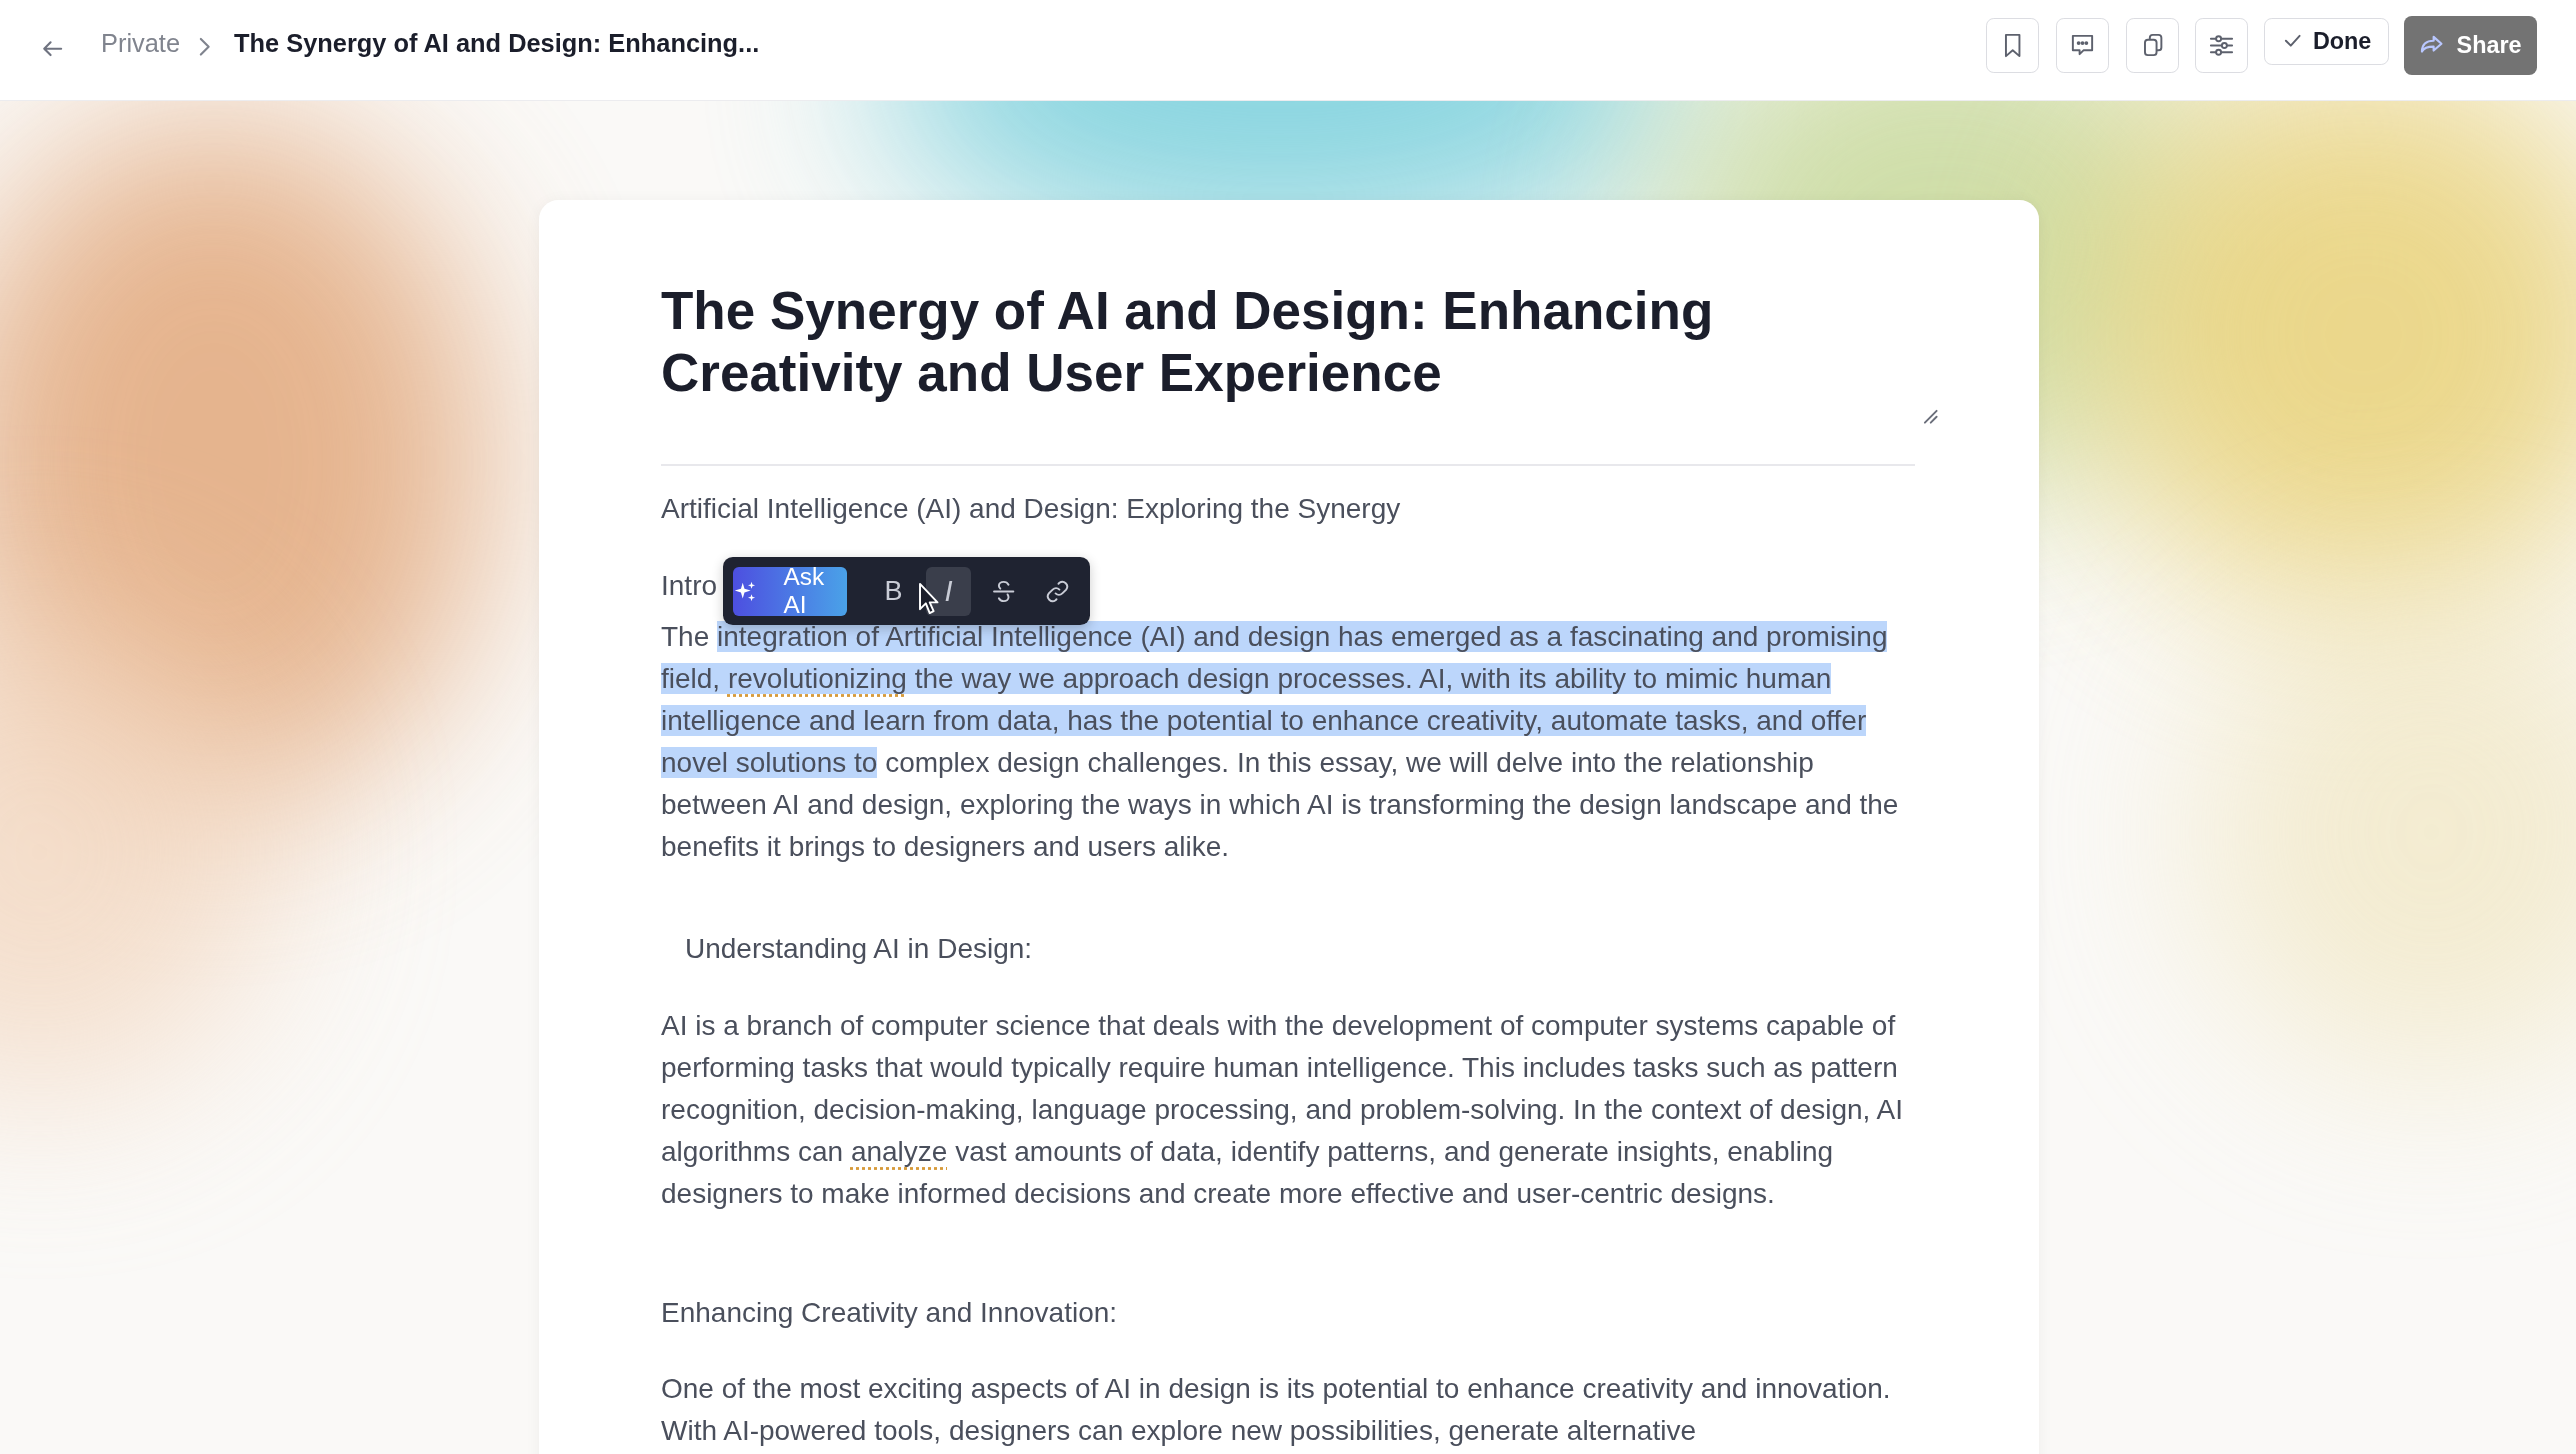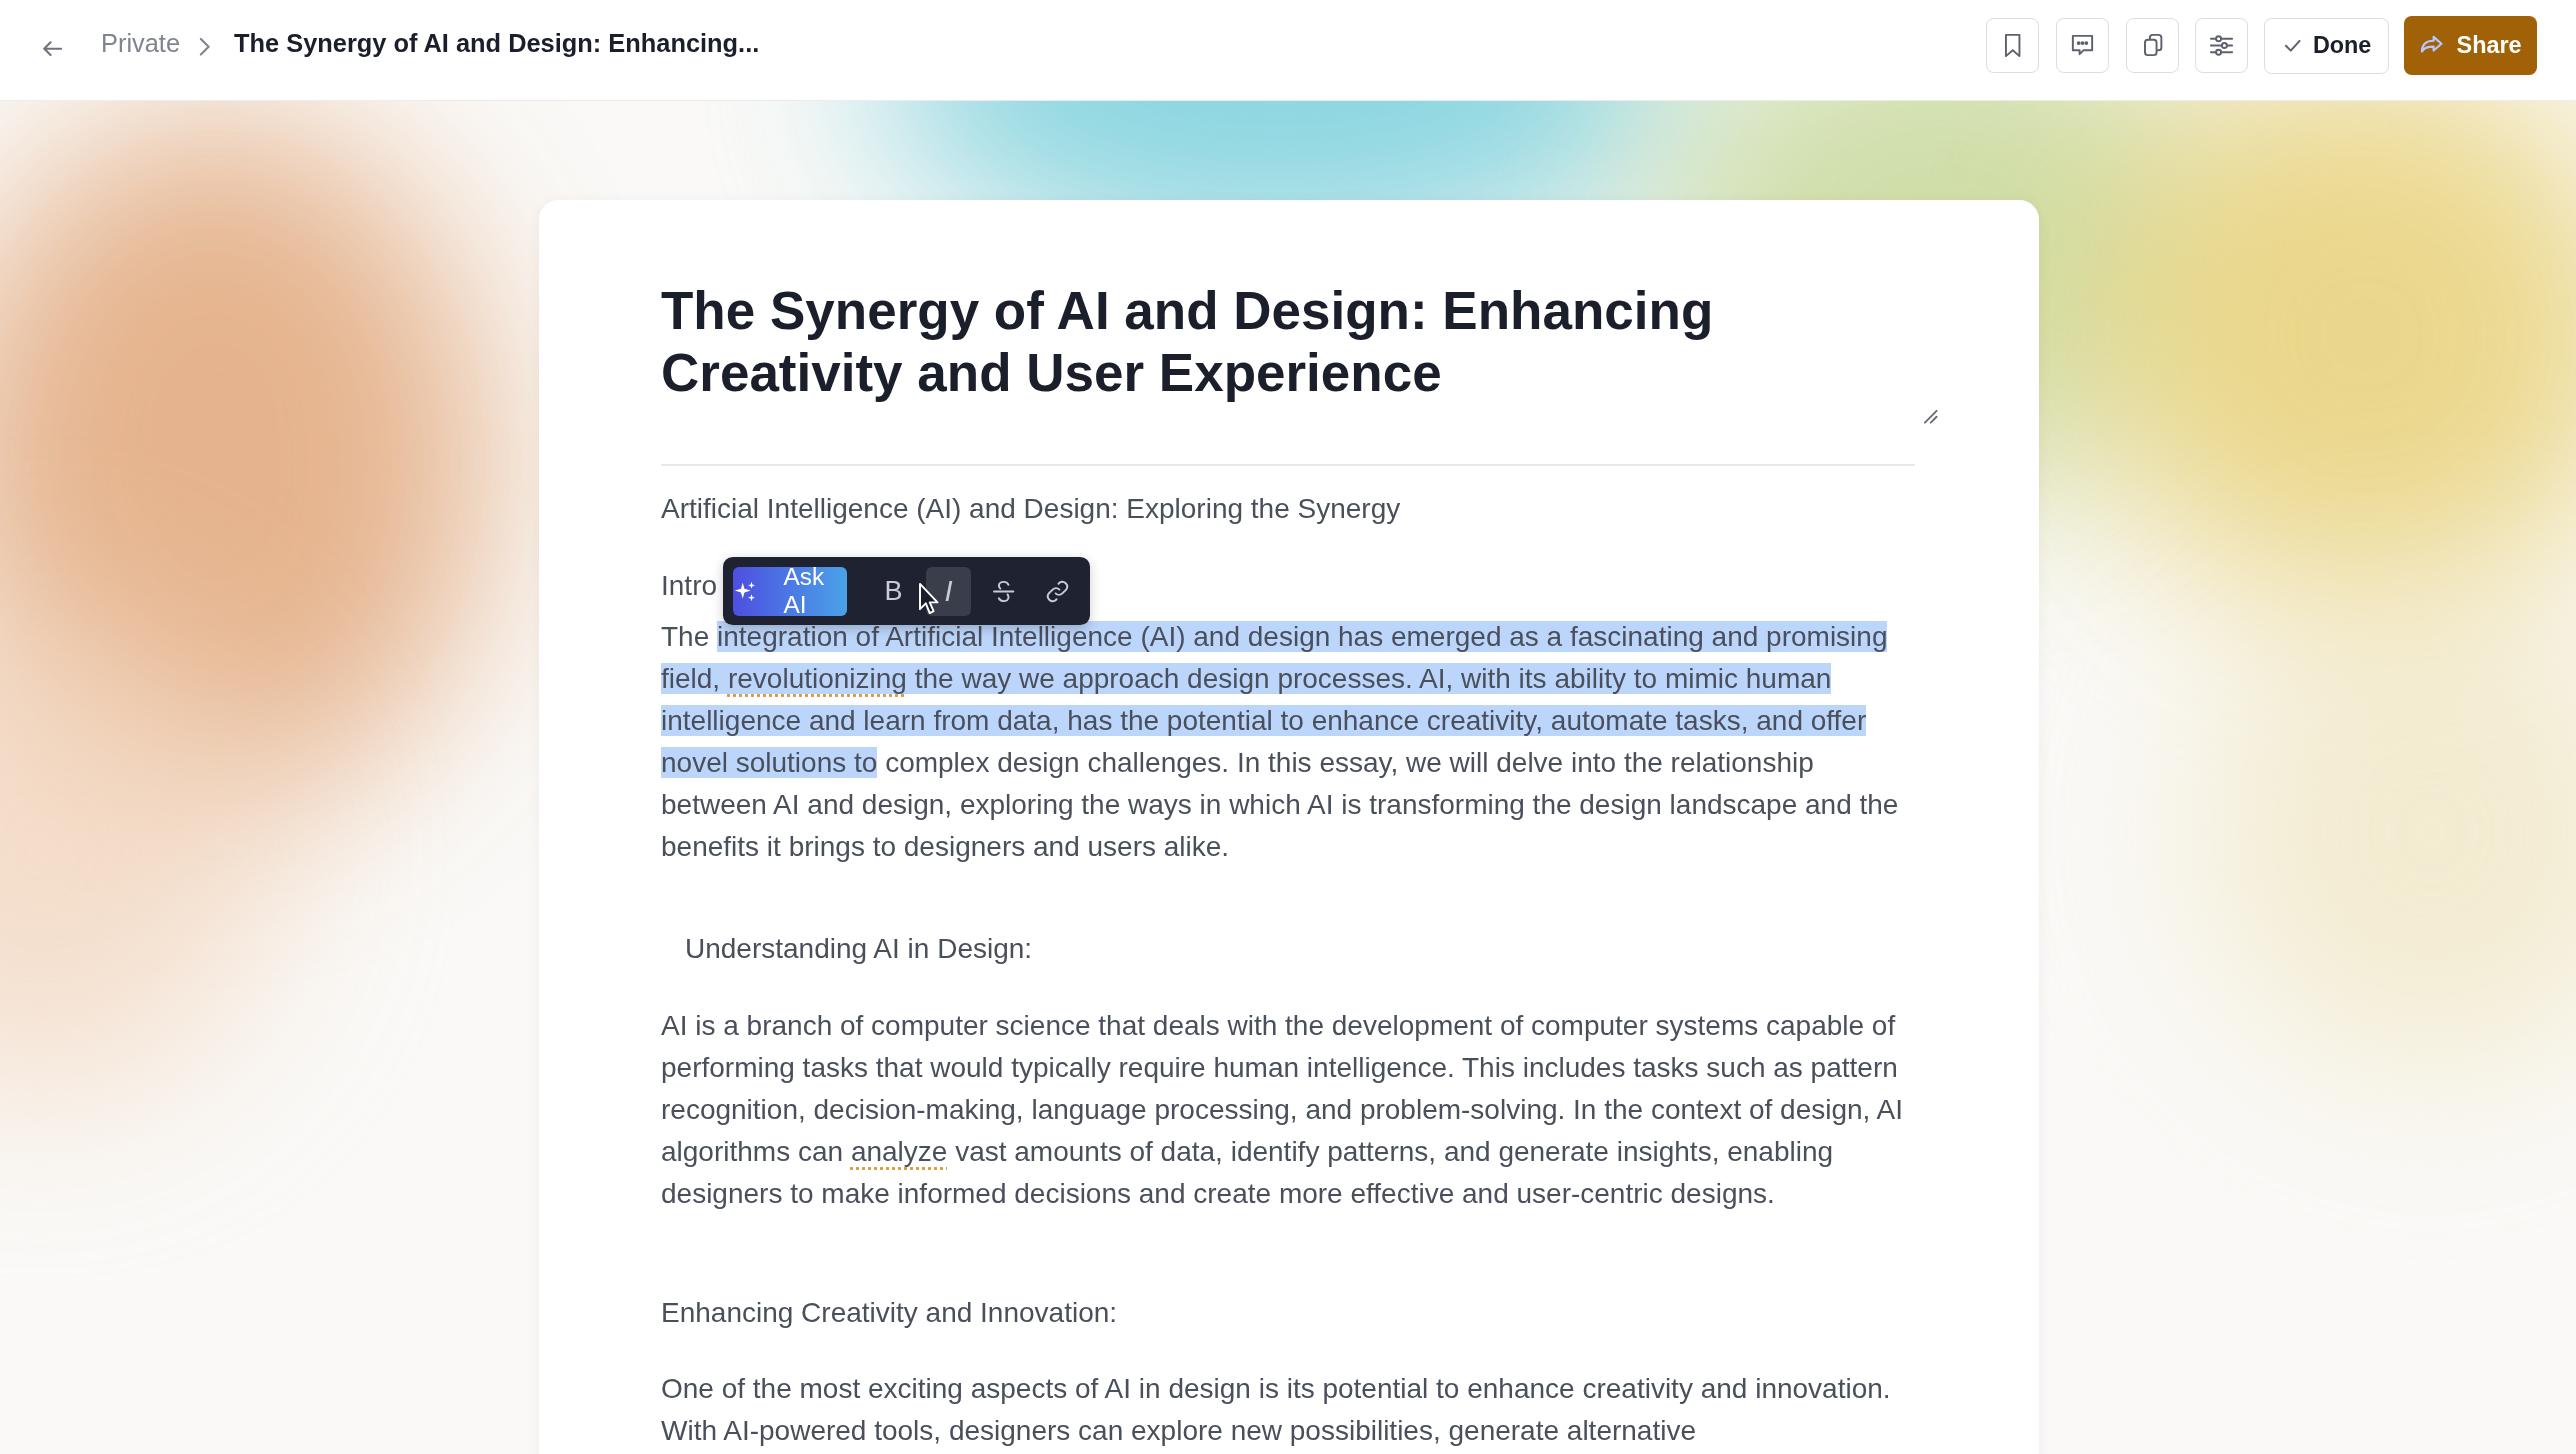--- a/index.html
+++ b/index.html
@@ -26,28 +26,28 @@
   }
   .crumb-title {
     position: absolute; left: 234px; top: 29px; font-size: 25.4px; color: #1b1e2b; font-weight: bold;
   }
   .icon-btn {
     position: absolute; top: 17.6px; width: 53px; height: 55px;
     border: 1.5px solid #dcdde2; border-radius: 7.8px; background: #fff;
     display: flex; align-items: center; justify-content: center; box-sizing: border-box; cursor: pointer;
   }
   .done-btn {
-    position: absolute; top: 17.6px; left: 2264px; width: 125px; height: 56px;
+    position: absolute; top: 17.6px; left: 2264px; width: 125px; height: 47px;
     border: 1.5px solid #dcdde2; border-radius: 7.8px; background: #fff; box-sizing: border-box;
     display: flex; align-items: center; justify-content: center; gap: 9.8px; cursor: pointer;
     font-size: 23.4px; font-weight: bold; color: #1b1e2b;
   }
   .share-btn {
     position: absolute; top: 15.6px; left: 2404px; width: 133px; height: 59px;
-    border-radius: 7.8px; background: #a16207; box-sizing: border-box;
+    border-radius: 7.8px; background: #737373; box-sizing: border-box;
     display: flex; align-items: center; justify-content: center; gap: 11.7px; cursor: pointer;
     font-size: 23.4px; font-weight: bold; color: #fff;
   }
   .bg {
     position: absolute; left: 0; top: 100px; width: 2576px; height: 1355px; overflow: hidden;
     background: #faf9f7;
   }
   .blob { position: absolute; border-radius: 50%; filter: blur(88px); }
   .doc {
     position: absolute; left: 539px; top: 200px; width: 1500px; height: 1367px;

